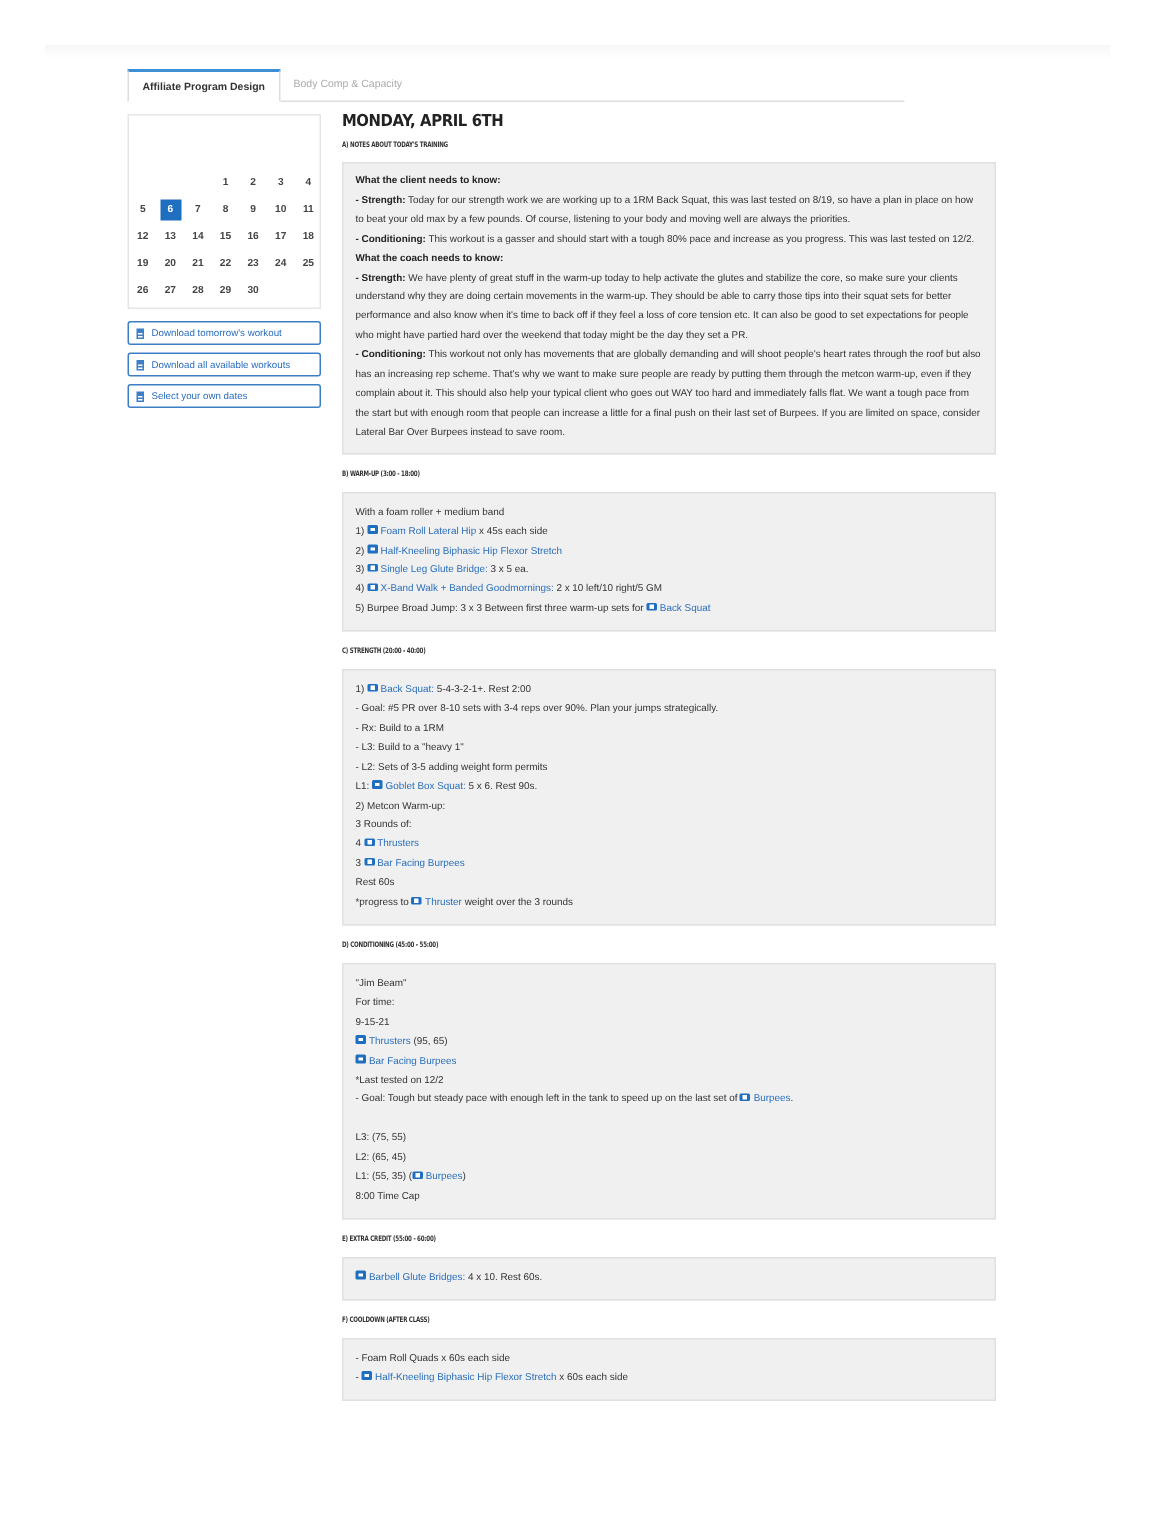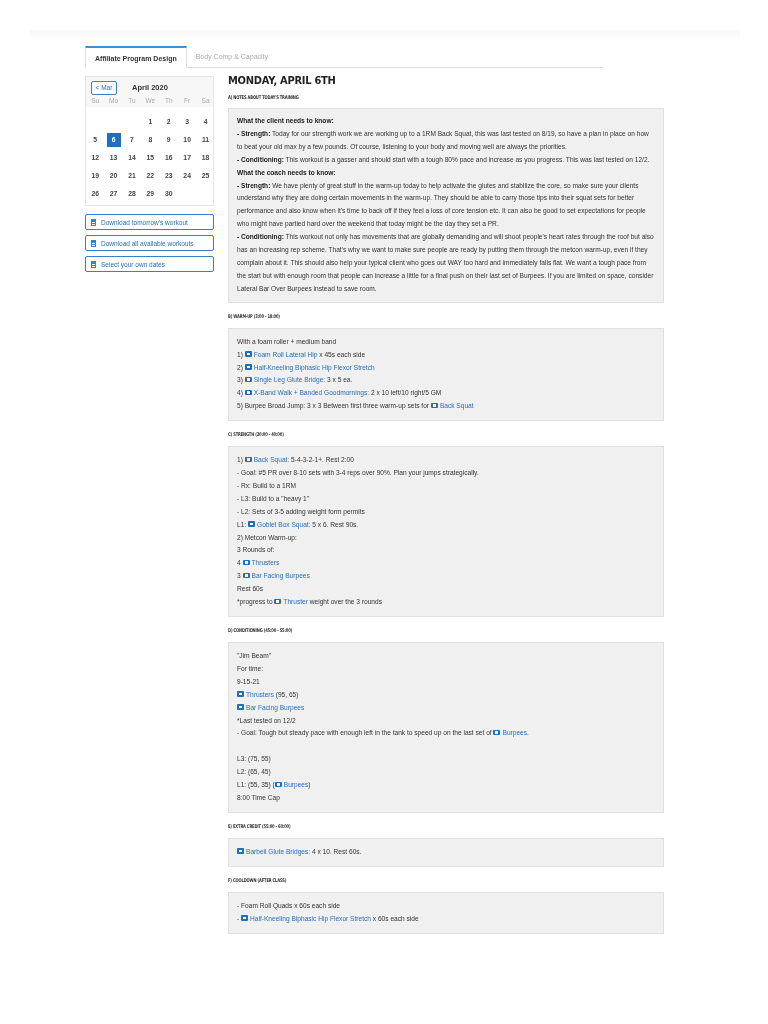--- a/index.html
+++ b/index.html
@@ -58,33 +58,20 @@
 <body>
 
 <div class="top-shade"></div>
 
 <div class="tabs">
   <div class="tab active">Affiliate Program Design</div>
   <div class="tab inactive">Body Comp &amp; Capacity</div>
 </div>
 
 <div class="calendar">
-  <div class="cal-head">
-    <div class="prev-btn">&lt; Mar</div>
-    <div class="month-title">April 2020</div>
-    <div class="dow-row">
-      <div class="dow">Su</div>
-      <div class="dow">Mo</div>
-      <div class="dow">Tu</div>
-      <div class="dow">We</div>
-      <div class="dow">Th</div>
-      <div class="dow">Fr</div>
-      <div class="dow">Sa</div>
-    </div>
-  </div>
   <div class="cal-grid" id="cal-grid">
       <div class="week">
         <div class="day empty"><span></span></div>
         <div class="day empty"><span></span></div>
         <div class="day empty"><span></span></div>
         <div class="day"><span>1</span></div>
         <div class="day"><span>2</span></div>
         <div class="day"><span>3</span></div>
         <div class="day"><span>4</span></div>
       </div>

